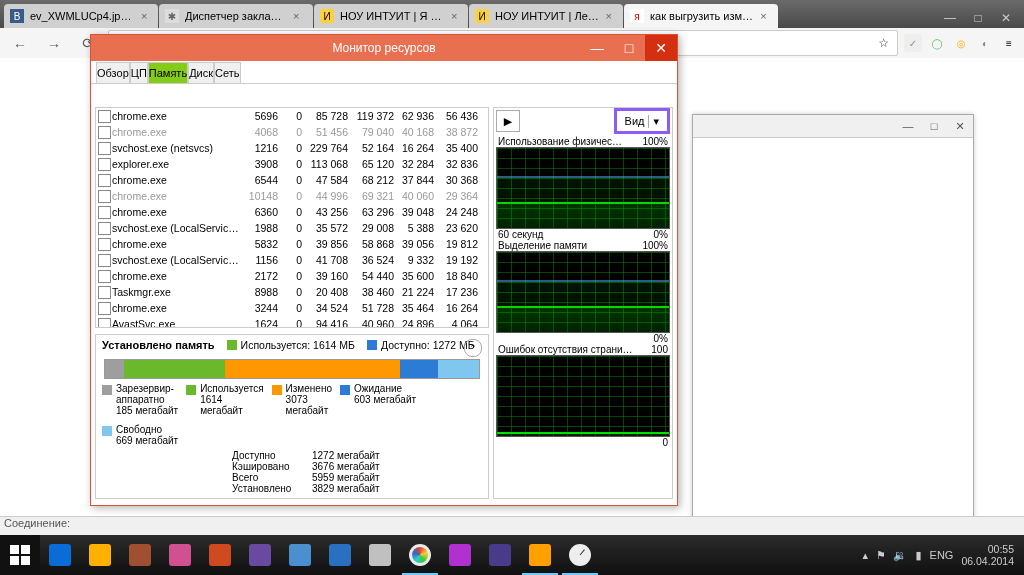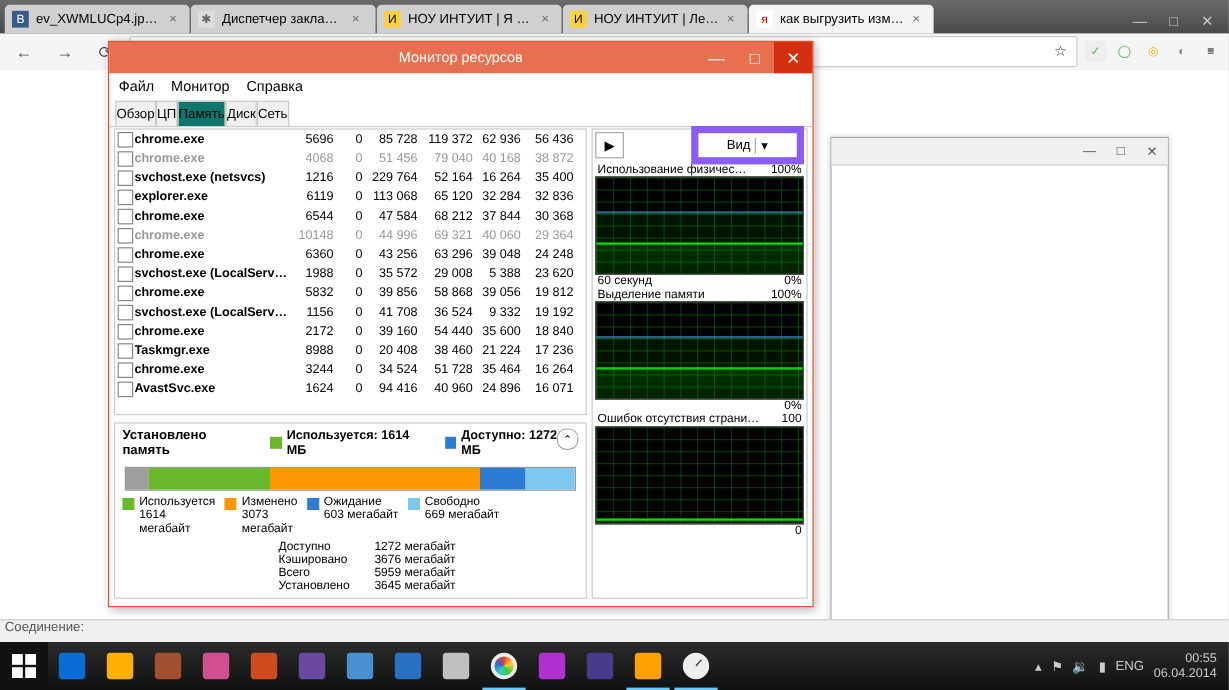--- a/index.html
+++ b/index.html
@@ -19,58 +19,58 @@
   .content { position:absolute; top:58px; left:0; right:0; bottom:40px; background:#fff; }
 
   .resmon { position:absolute; left:90px; top:34px; width:586px; height:470px; background:#fff; border:1px solid #e05030; box-shadow:2px 2px 8px rgba(0,0,0,.3); }
   .resmon-title { height:26px; background:#e87050; color:#fff; display:flex; align-items:center; padding:0 8px; font-size:12px; justify-content:center; position:relative; }
   .resmon-title .tbuttons { position:absolute; right:0; top:0; display:flex; }
   .resmon-title .tbuttons span { width:32px; height:26px; display:flex; align-items:center; justify-content:center; font-size:14px; }
   .resmon-title .tbuttons .tclose { background:#d43010; }
   .menubar { height:22px; display:flex; align-items:center; padding:0 8px; gap:14px; font-size:12px; }
   .subtabs { height:22px; display:flex; align-items:flex-end; padding:0 5px; gap:0; border-bottom:1px solid #ccc; }
   .subtab { height:20px; padding:0 0; border:1px solid #ccc; border-bottom:none; display:flex; align-items:center; font-size:11px; background:#f0f0f0; }
-  .subtab.active { background:#0f766e; }
+  .subtab.active { background:#84cc16; }
 
   .panes { display:flex; position:absolute; top:72px; left:4px; right:4px; bottom:6px; gap:4px; }
   .leftpane { width:394px; display:flex; flex-direction:column; }
   .proclist { flex:1; overflow:hidden; border:1px solid #ccc; position:relative; background:#fff; }
   .procrows { position:absolute; inset:0; overflow-y:auto; }
   .procrow { display:flex; height:16px; align-items:center; font-size:10.5px; padding-right:4px; }
   .procrow .cb { width:16px; display:flex; align-items:center; justify-content:center; }
   .procrow .cb i { width:11px; height:11px; border:1px solid #888; }
-  .procrow .pn { width:130px; overflow:hidden; text-overflow:ellipsis; white-space:nowrap;font-weight:bold; }
+  .procrow .pn { width:130px; overflow:hidden; text-overflow:ellipsis; white-space:nowrap; }
   .procrow .c { text-align:right; }
   .procrow .c1 { width:36px; }
   .procrow .c2 { width:24px; }
   .procrow .c3 { width:46px; }
   .procrow .c4 { width:46px; }
   .procrow .c5 { width:40px; }
   .procrow .c6 { width:44px; }
   .procrow.grey { color:#999; }
 
   .phys { margin-top:6px; border:1px solid #ccc; padding:4px 6px; position:relative; }
   .phys-hdr { display:flex; align-items:center; gap:12px; font-size:11px; font-weight:bold; }
-  .phys-hdr .k { display:flex; align-items:center; gap:4px; font-weight:bold; font-size:10.5px;}
+  .phys-hdr .k { display:flex; align-items:center; gap:4px; font-weight:normal; font-size:10.5px;}
   .phys-hdr .sq { width:10px; height:10px; }
   .phys-bar { height:18px; margin:8px 2px 4px; display:flex; border:1px solid #999; }
   .phys-bar div { height:100%; }
   .legend { display:flex; gap:8px; font-size:10px; margin-top:2px; align-items:flex-start; flex-wrap:wrap;}
   .legend .it { display:flex; gap:4px; }
   .legend .sw { width:10px; height:10px; margin-top:2px; flex:none; }
   .legend .it .lbl div { line-height:11px; white-space:nowrap;}
   .mtable { margin-top:4px; margin-left:130px; font-size:10px; }
   .mtable div { display:flex; gap:10px; }
   .mtable span:first-child { width:70px; }
   .collapse { position:absolute; right:6px; top:4px; width:16px; height:16px; border:1px solid #aaa; border-radius:8px; display:flex; align-items:center; justify-content:center; font-size:9px; }
 
   .rightpane { flex:1; border:1px solid #ccc; display:flex; flex-direction:column; padding:2px; gap:4px; }
   .rphdr { height:22px; display:flex; align-items:center; gap:4px; }
   .rphdr .ar { width:22px; height:20px; border:1px solid #aaa; display:flex; align-items:center; justify-content:center; }
-  .rphdr .vid { margin-left:auto; border:6px solid #8b5cf6; height:20px; padding:0 24px; display:flex; align-items:center;justify-content:center; }
+  .rphdr .vid { margin-left:auto; border:3px solid #8b5cf6; height:20px; padding:0 8px; display:flex; align-items:center;justify-content:center; }
   .rphdr .vid .dd { margin-left:4px; border-left:1px solid #aaa; padding-left:4px; }
   .graph { }
   .gl { display:flex; justify-content:space-between; font-size:10px; padding:0 2px; }
   .gb { height:80px; background:#000; position:relative; border:1px solid #555;}
   .gb .grid { position:absolute; inset:0; background-image:linear-gradient(rgba(0,120,0,.6) 1px,transparent 1px),linear-gradient(90deg,rgba(0,120,0,.6) 1px,transparent 1px); background-size:14px 10px; }
   .gb .trace { position:absolute; left:0; right:0; bottom:0; height:30%; border-top:2px solid #00e000; background:linear-gradient(rgba(0,200,0,.2),rgba(0,120,0,.2)); }
   .gb .trace.low { height:2%; }
   .gb .trace2 { height:62%; border-top-color:#5bf; opacity:.5;}
 
   .side-win { position:absolute; right:50px; top:56px; width:280px; height:450px; background:#fff; border:1px solid #aaa; box-shadow:0 0 5px rgba(0,0,0,.2);}
@@ -159,25 +159,20 @@
 
 <div class="resmon">
   <div class="resmon-title">
     <span>Монитор ресурсов</span>
     <div class="tbuttons">
       <span>—</span>
       <span>□</span>
       <span class="tclose">✕</span>
     </div>
   </div>
-  <div class="menubar" id="menubar">
-      <span>Файл</span>
-      <span>Монитор</span>
-      <span>Справка</span>
-    </div>
   <div class="subtabs" id="subtabs">
       <div class="subtab">Обзор</div>
       <div class="subtab">ЦП</div>
       <div class="subtab active">Память</div>
       <div class="subtab">Диск</div>
       <div class="subtab">Сеть</div>
     </div>
 
   <div class="panes">
     <div class="leftpane">
@@ -217,21 +212,21 @@
   <span class="c c3">229 764</span>
   <span class="c c4">52 164</span>
   <span class="c c5">16 264</span>
   <span class="c c6">35 400</span>
             </div>
             <div class="procrow">
               <span class="cb">
                 <i></i>
               </span>
   <span class="pn">explorer.exe</span>
-  <span class="c c1">6119</span>
+  <span class="c c1">3908</span>
   <span class="c c2">0</span>
   <span class="c c3">113 068</span>
   <span class="c c4">65 120</span>
   <span class="c c5">32 284</span>
   <span class="c c6">32 836</span>
             </div>
             <div class="procrow">
               <span class="cb">
                 <i></i>
               </span>
@@ -342,21 +337,21 @@
             <div class="procrow">
               <span class="cb">
                 <i></i>
               </span>
   <span class="pn">AvastSvc.exe</span>
   <span class="c c1">1624</span>
   <span class="c c2">0</span>
   <span class="c c3">94 416</span>
   <span class="c c4">40 960</span>
   <span class="c c5">24 896</span>
-  <span class="c c6">16 071</span>
+  <span class="c c6">4 064</span>
             </div>
           </div>
       </div>
 
       <div class="phys">
         <div class="collapse">⌃</div>
         <div class="phys-hdr">
           <span>Установлено память</span>
           <span class="k">
               <i class="sq" style="background:#6ab82c"></i>
@@ -369,20 +364,28 @@
         </div>
         <div class="phys-bar" id="physbar">
             <div style="background: rgb(158, 158, 158); width: 5%;"></div>
             <div style="background: rgb(106, 184, 44); width: 27%;"></div>
             <div style="background: rgb(255, 152, 0); width: 47%;"></div>
             <div style="background: rgb(44, 124, 214); width: 10%;"></div>
             <div style="background: rgb(127, 199, 239); width: 11%;"></div>
           </div>
         <div class="legend" id="legend">
             <div class="it">
+              <div class="sw" style="background:#9e9e9e"></div>
+              <div class="lbl">
+                <div>Зарезервир-</div>
+                <div>аппаратно</div>
+                <div>185 мегабайт</div>
+              </div>
+            </div>
+            <div class="it">
               <div class="sw" style="background:#6ab82c"></div>
               <div class="lbl">
                 <div>Используется</div>
                 <div>1614</div>
                 <div>мегабайт</div>
               </div>
             </div>
             <div class="it">
               <div class="sw" style="background:#ff9800"></div>
               <div class="lbl">
@@ -416,21 +419,21 @@
             <div>
               <span>Кэшировано</span>
               <span>3676 мегабайт</span>
             </div>
             <div>
               <span>Всего</span>
               <span>5959 мегабайт</span>
             </div>
             <div>
               <span>Установлено</span>
-              <span>3645 мегабайт</span>
+              <span>3829 мегабайт</span>
             </div>
           </div>
       </div>
     </div>
 
     <div class="rightpane">
       <div class="rphdr">
         <div class="ar">▶</div>
         <div class="vid">
             <span>Вид</span>

